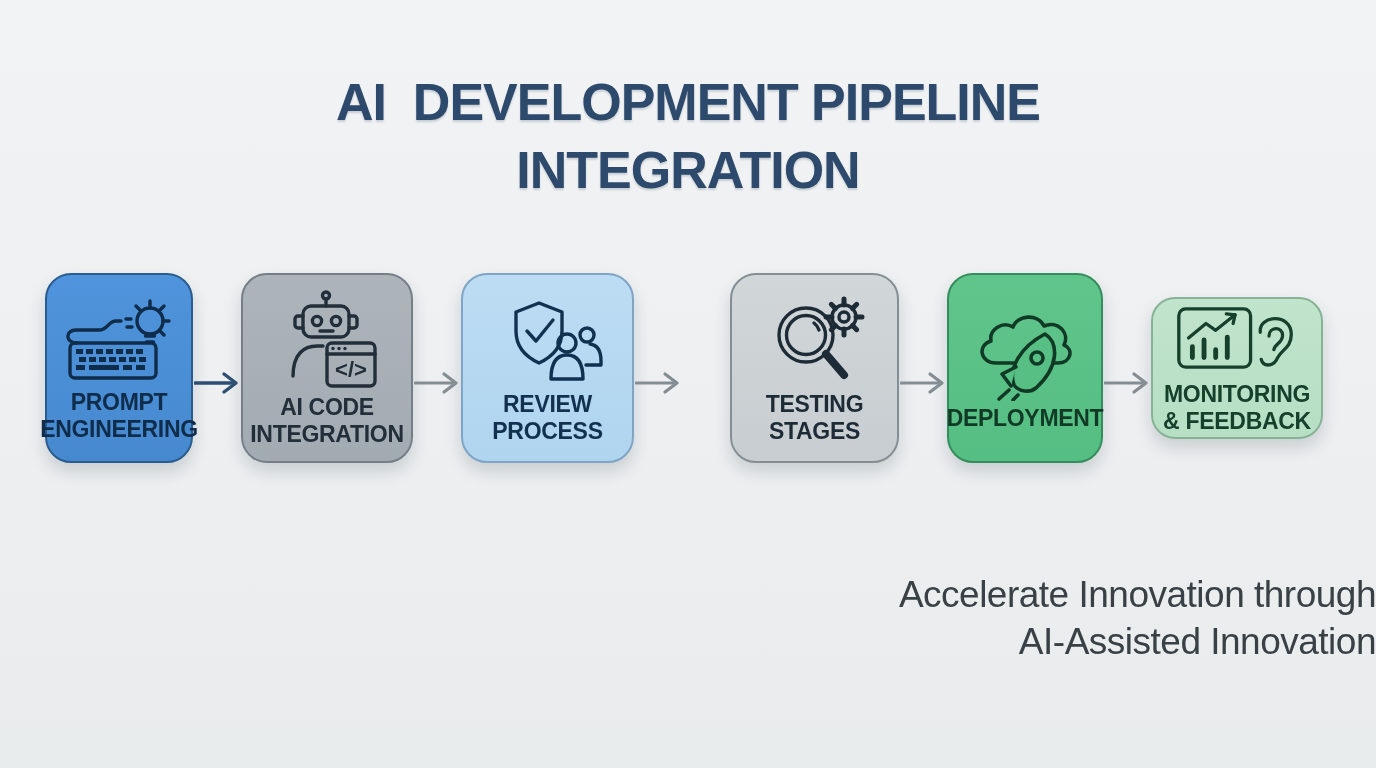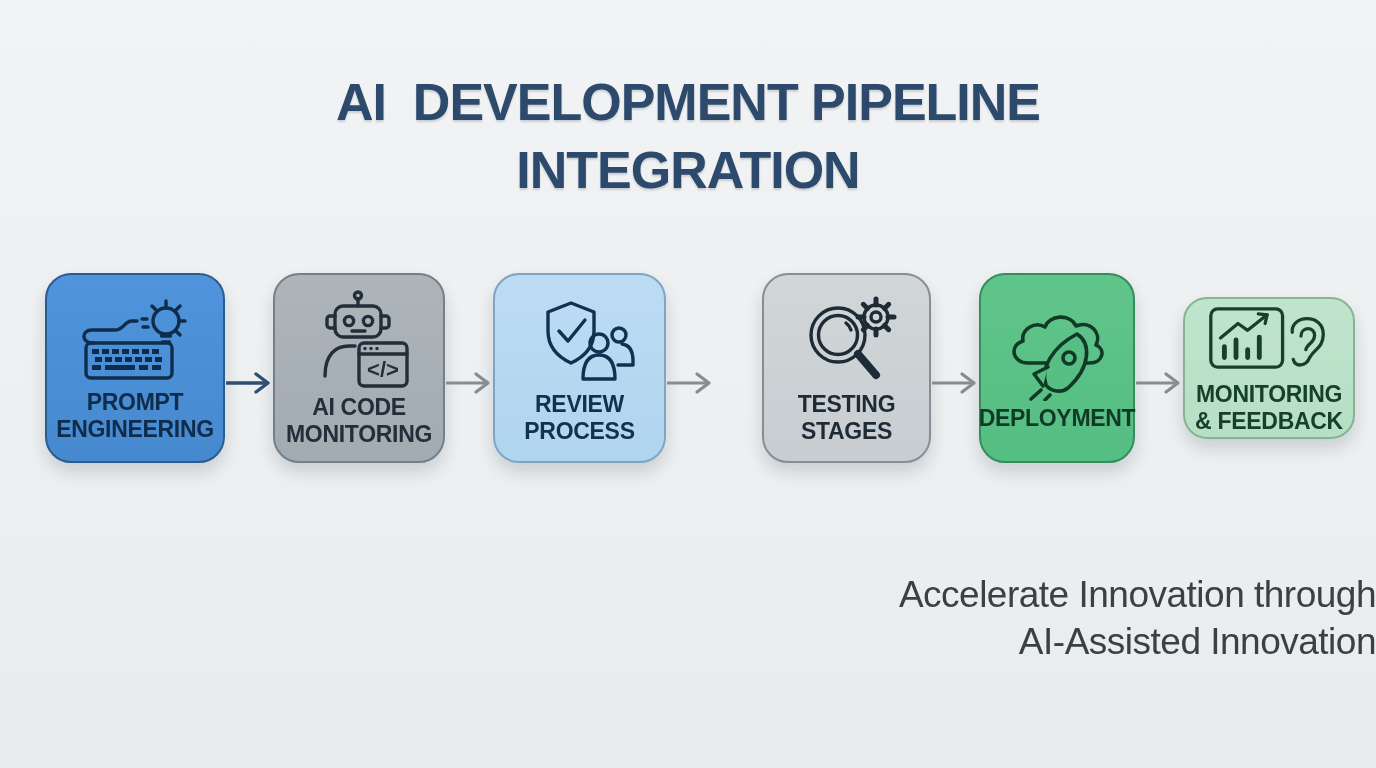--- a/index.html
+++ b/index.html
@@ -28,21 +28,21 @@
     box-sizing:border-box;height:190px;border-radius:26px;border:2px solid;
     display:flex;flex-direction:column;align-items:center;justify-content:center;
     box-shadow:0 9px 16px rgba(45,65,85,0.18);
     flex:none;
   }
   .stage .icon{display:flex;align-items:center;justify-content:center;margin-bottom:4px;}
   .stage .label{
     font-weight:bold;font-size:23px;line-height:27px;text-align:center;
     letter-spacing:-0.3px;padding:0 6px;
   }
-  .s1{width:180px;background:linear-gradient(180deg,#4f94dc,#4689cf);border-color:#2b5c8f;color:#0f2c4b;justify-content:center;}
+  .s1{width:148px;background:linear-gradient(180deg,#4f94dc,#4689cf);border-color:#2b5c8f;color:#0f2c4b;justify-content:center;}
   .s2{width:172px;background:linear-gradient(180deg,#adb5bb,#a3abb2);border-color:#767f87;color:#222e3a;}
   .s3{width:173px;background:linear-gradient(180deg,#bcdcf3,#b0d5ef);border-color:#7fa4c6;color:#123150;}
   .s4{width:169px;background:linear-gradient(180deg,#d1d6d9,#c8cdd1);border-color:#868e95;color:#1d2b36;margin-left:48px;}
   .s5{width:156px;background:linear-gradient(180deg,#60c58b,#55be82);border-color:#358c5d;color:#113a26;}
   .s6{width:172px;height:142px;background:linear-gradient(180deg,#c0e4cc,#b6dfc4);border-color:#87b295;color:#16402c;border-radius:24px;}
   .s6 .icon{margin-bottom:2px;}
   .spacer{width:48px;flex:none;display:flex;justify-content:center;align-items:center;}
   .spacer svg{transform:translateY(15px);}
   .arrow-navy{stroke:#2e4f73;}
   .arrow-gray{stroke:#848d93;}
@@ -115,21 +115,21 @@
           <rect x="54" y="55" width="48" height="43" rx="5"></rect>
           <path d="M54 66 H102"></path>
           <g fill="currentColor" stroke="none">
             <circle cx="60" cy="60.5" r="1.7"></circle>
               <circle cx="66" cy="60.5" r="1.7"></circle>
               <circle cx="72" cy="60.5" r="1.7"></circle>
           </g>
           <text x="78" y="89" font-size="22" font-weight="bold" text-anchor="middle" fill="currentColor" stroke="none" font-family="inherit">&lt;/&gt;</text>
         </svg>
       </div>
-      <div class="label">AI CODE MONITORING</div>
+      <div class="label">AI CODE INTEGRATION</div>
     </div>
 
     <div class="spacer">
       <svg width="46" height="26" viewBox="0 0 46 26" fill="none" class="arrow-gray" stroke-width="3.2" stroke-linecap="round" stroke-linejoin="round">
         <path d="M1 13 H38"></path>
           <path d="M30 4 L42 13 L30 22"></path>
       </svg>
     </div>
 
     <div class="stage s3">

